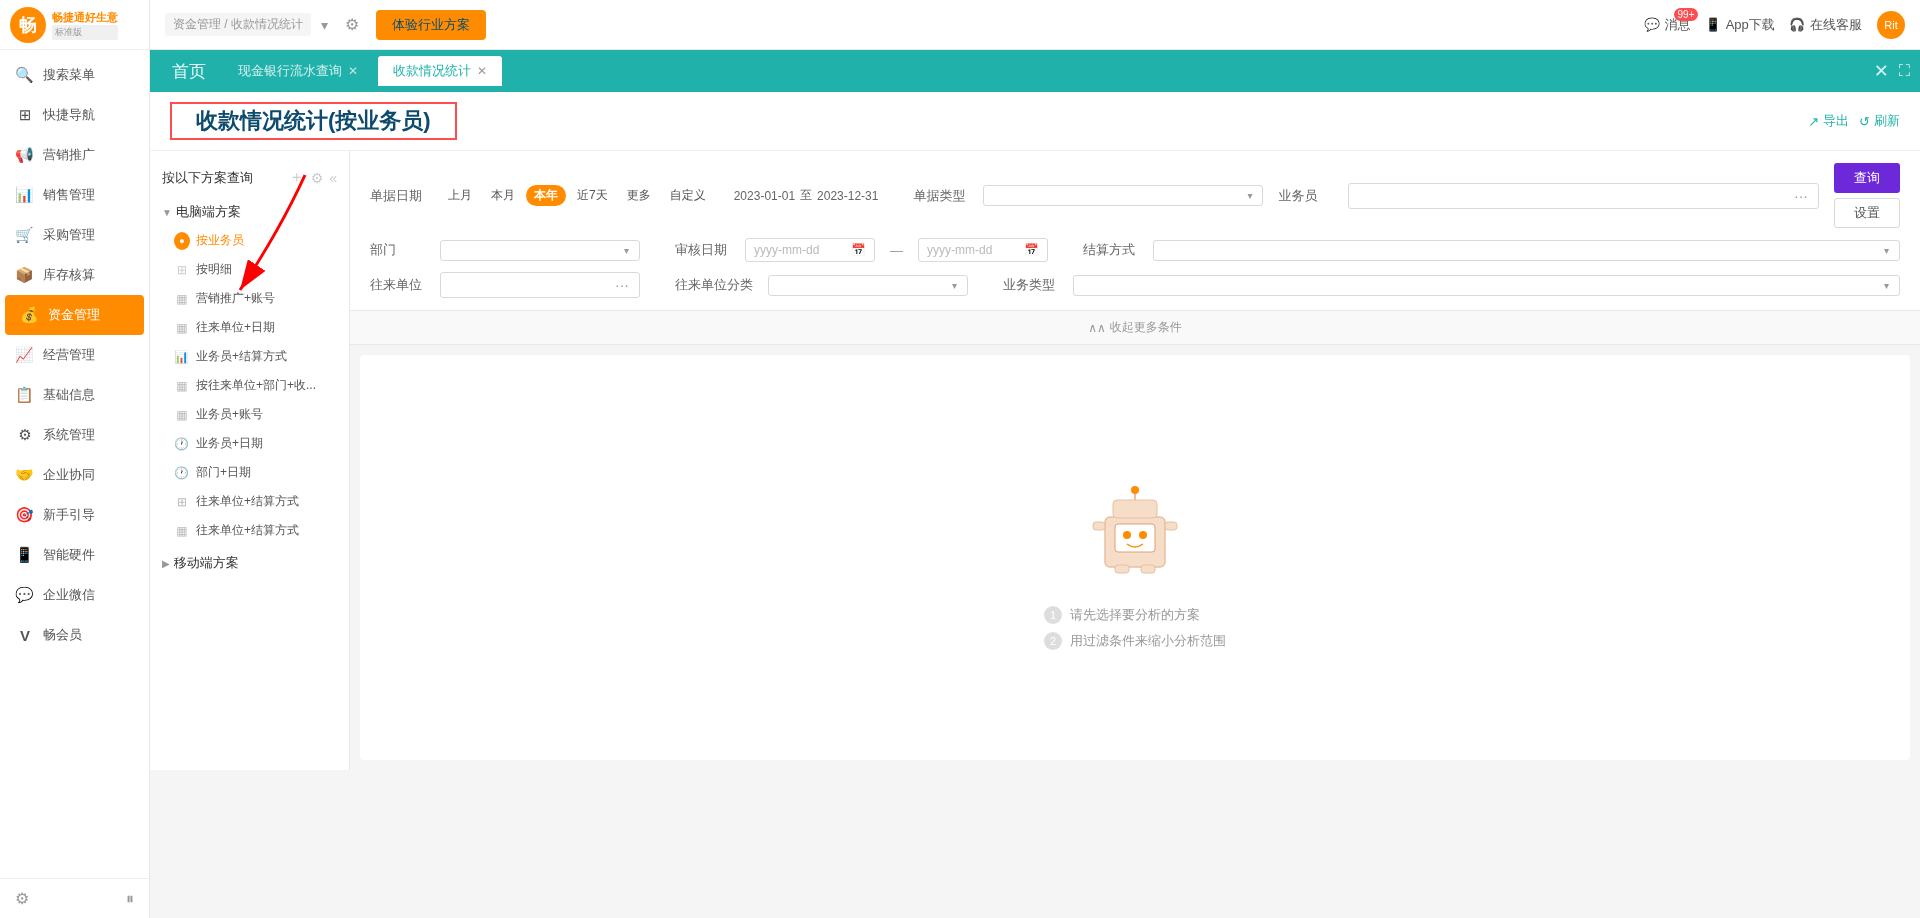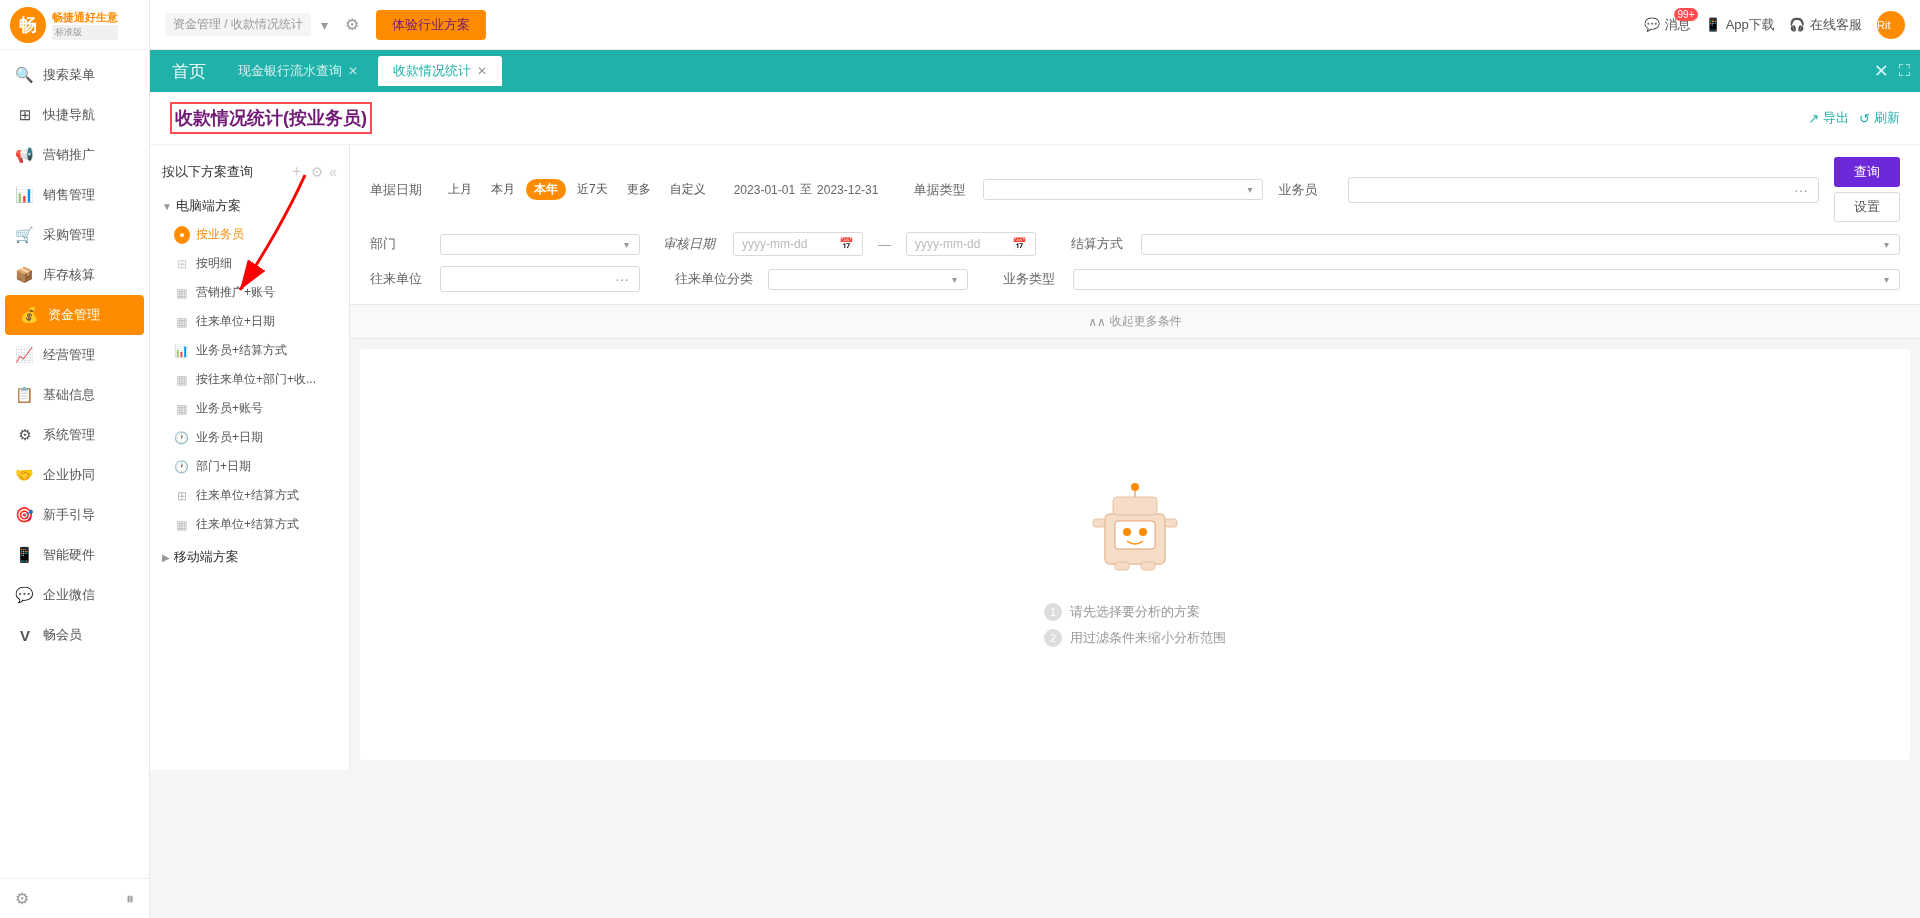--- a/index.html
+++ b/index.html
@@ -17,39 +17,39 @@
     .sidebar-footer { padding: 10px 15px; display: flex; align-items: center; justify-content: space-between; border-top: 1px solid #f0f0f0; }
 
     
     .main { flex: 1; display: flex; flex-direction: column; height: 770px; overflow: hidden; }
 
     
     .topbar { height: 50px; background: #fff; display: flex; align-items: center; padding: 0 15px; border-bottom: 1px solid #e8e8e8; justify-content: space-between; }
     .topbar-left { display: flex; align-items: center; gap: 10px; }
     .topbar-breadcrumb { color: #999; font-size: 12px; background: #f5f5f5; padding: 3px 8px; border-radius: 3px; }
     .topbar-gear { width: 28px; height: 28px; display: flex; align-items: center; justify-content: center; color: #999; cursor: pointer; font-size: 16px; }
-    .topbar-trial-btn { background: #ff8c00; color: #701a75; border: none; padding: 6px 16px; border-radius: 4px; font-size: 13px; cursor: pointer; }
+    .topbar-trial-btn { background: #ff8c00; color: #0c4a6e; border: none; padding: 6px 16px; border-radius: 4px; font-size: 13px; cursor: pointer; }
     .topbar-right { display: flex; align-items: center; gap: 15px; color: #555; font-size: 13px; }
     .topbar-msg { display: flex; align-items: center; gap: 4px; cursor: pointer; position: relative; }
     .badge { background: #ff4d4f; color: white; font-size: 10px; padding: 1px 4px; border-radius: 8px; position: absolute; top: -8px; right: -8px; }
 
     
     .tabbar { height: 42px; background: #20b2aa; display: flex; align-items: center; padding: 0 10px; gap: 5px; }
     .tab-item { display: flex; align-items: center; padding: 6px 15px; color: rgba(255,255,255,0.8); font-size: 13px; cursor: pointer; border-radius: 3px 3px 0 0; gap: 6px; }
     .tab-item.active { background: #fff; color: #20b2aa; font-weight: 500; }
     .tab-item .tab-close { font-size: 12px; color: rgba(255,255,255,0.7); cursor: pointer; }
     .tab-item.active .tab-close { color: #999; }
     .tab-home { color: rgba(255,255,255,0.9); padding: 6px 12px; font-size: 17px; cursor: pointer; }
     .tabbar-right { margin-left: auto; display: flex; align-items: center; gap: 10px; }
     .tabbar-close { color: rgba(255,255,255,0.8); font-size: 18px; cursor: pointer; }
     .tabbar-maximize { color: rgba(255,255,255,0.8); font-size: 16px; cursor: pointer; }
 
     
     .page-header { background: #fff; padding: 10px 20px; display: flex; align-items: center; justify-content: space-between; border-bottom: 1px solid #f0f0f0; }
-    .page-title { font-size: 18px; font-weight: bold; color: #701a75; border: 2px solid #ff4d4f; padding: 2px 3px; }
+    .page-title { font-size: 22px; font-weight: bold; color: #0c4a6e; border: 2px solid #ff4d4f; padding: 2px 24px; }
     .page-actions { display: flex; gap: 10px; }
     .action-btn { display: flex; align-items: center; gap: 4px; color: #20b2aa; cursor: pointer; font-size: 13px; }
 
     
     .content-area { flex: 1; display: flex; overflow: hidden; background: #f5f5f5; }
 
     
     .left-panel { width: 200px; min-width: 200px; background: #fff; border-right: 1px solid #e8e8e8; overflow-y: auto; padding: 10px 0; }
     .panel-header { display: flex; align-items: center; justify-content: space-between; padding: 6px 12px; font-size: 13px; color: #333; }
     .panel-header-icons { display: flex; align-items: center; gap: 6px; color: #999; }
@@ -197,21 +197,21 @@
       </div>
       <div style="display:flex;align-items:center;gap:4px;">
         <span>📱</span>
         <span>App下载</span>
       </div>
       <div style="display:flex;align-items:center;gap:4px;">
         <span>🎧</span>
         <span>在线客服</span>
       </div>
       <div style="display:flex;align-items:center;gap:6px;">
-        <div style="width:28px;height:28px;background:#ff8c00;border-radius:50%;display:flex;align-items:center;color:white;font-size:11px;">
+        <div style="width:28px;height:28px;background:#ff8c00;border-radius:50%;display:flex;align-items:center;justify-content:center;color:white;font-size:11px;">
           <span>Rit</span>
         </div>
       </div>
     </div>
   </div>
 
   <div class="tabbar">
     <div class="tab-home">
       <span>首页</span>
     </div>
@@ -355,21 +355,21 @@
           </div>
         </div>
 
         <div class="filter-row">
           <span class="filter-label">部门</span>
           <div class="filter-select" style="min-width:200px;">
             <span style="color:#bbb;"></span>
             <span class="chevron-down">▾</span>
           </div>
 
-          <span class="filter-label" style="margin-left:8px;font-style:italic;">审核日期</span>
+          <span class="filter-label" style="margin-left:20px;">审核日期</span>
           <div class="filter-input" style="min-width:130px;">
             <span style="color:#bbb;">yyyy-mm-dd</span>
             <span style="margin-left:auto;color:#bbb;">📅</span>
           </div>
           <span class="filter-dash">—</span>
           <div class="filter-input" style="min-width:130px;">
             <span style="color:#bbb;">yyyy-mm-dd</span>
             <span style="margin-left:auto;color:#bbb;">📅</span>
           </div>
 

